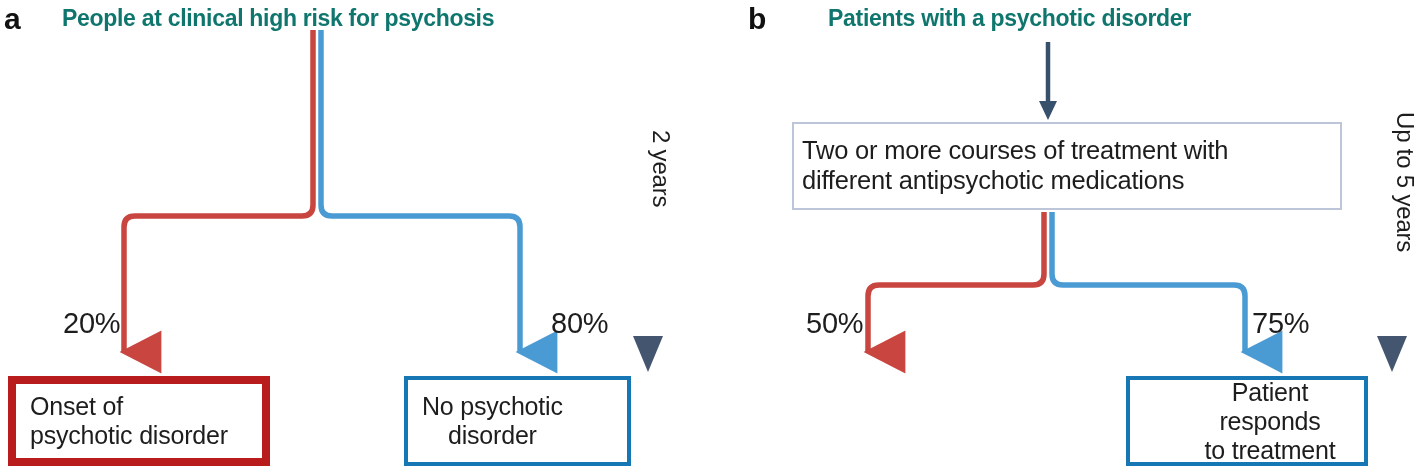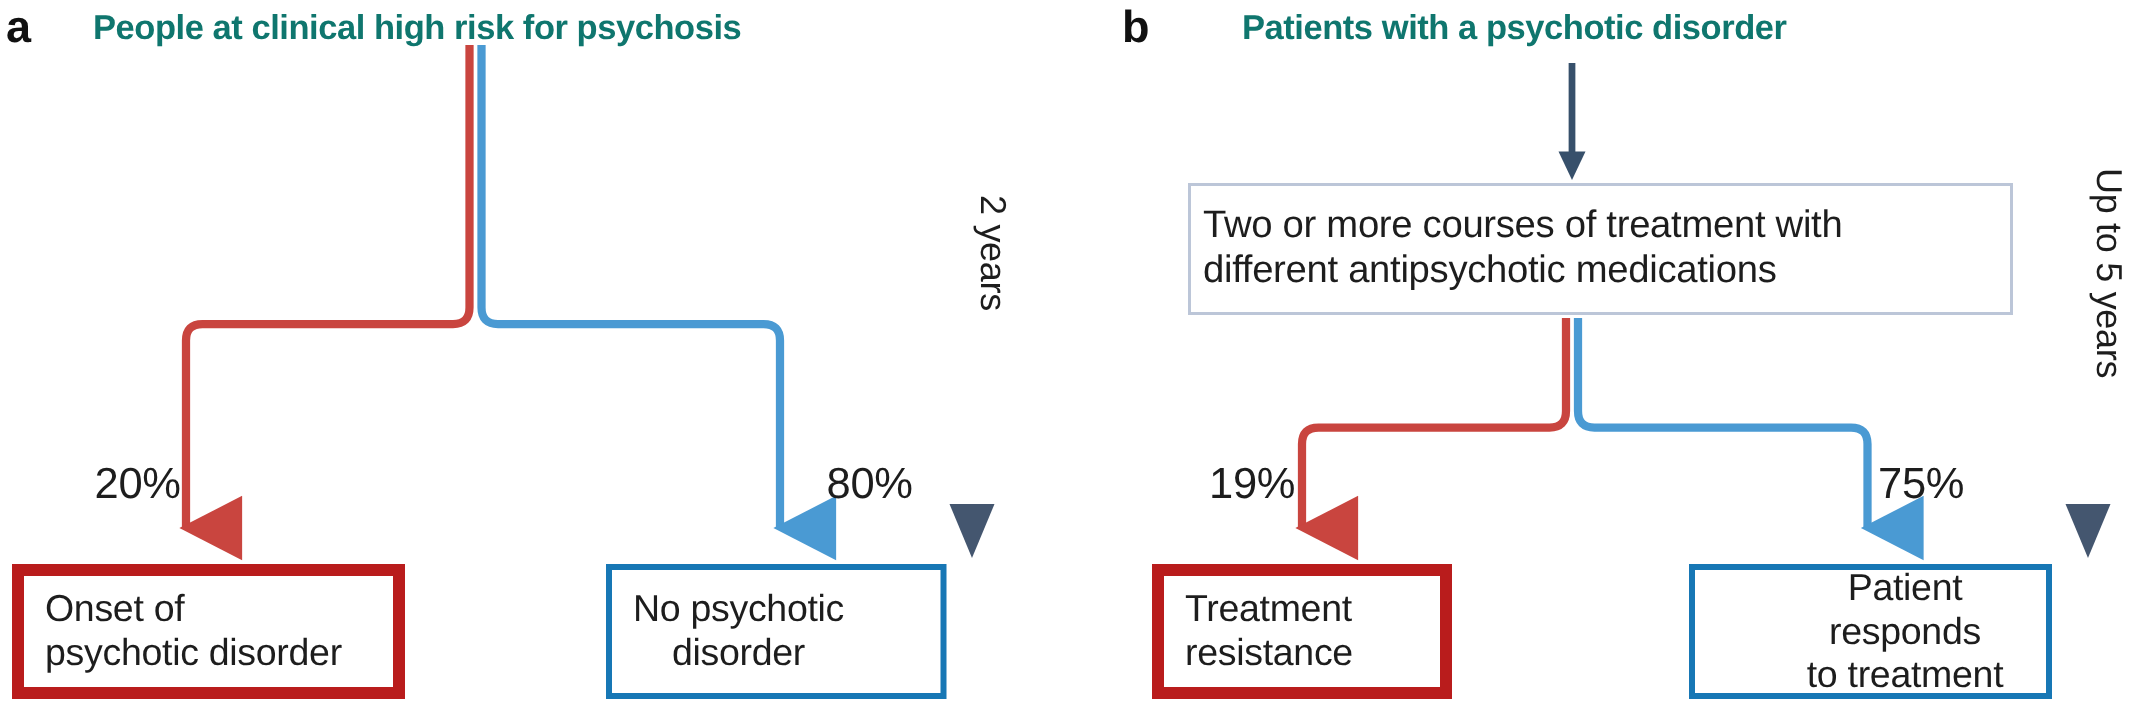--- a/index.html
+++ b/index.html
@@ -159,27 +159,23 @@
   <div class="timeline-label" style="left:673px; top:130px;">2 years</div>
 
   <div class="panel-letter" style="left:748px; top:4px;">b</div>
   <div class="panel-title" style="left:828px; top:7px;">Patients with a psychotic disorder</div>
 
   <div class="node-box box-grey" style="left:792px; top:122px; width:550px; height:88px;">
     <div class="node-text">Two or more courses of treatment with
 different antipsychotic medications</div>
   </div>
 
-  <div class="pct-label" style="left:806px; top:309px;">19%</div>
+  <div class="pct-label" style="left:806px; top:309px;">50%</div>
   <div class="pct-label" style="left:1252px; top:309px;">75%</div>
 
-  <div class="node-box box-red" style="left:768px; top:376px; width:200px; height:90px;">
-    <div class="node-text">Treatment
-resistance</div>
-  </div>
 
   <div class="node-box box-blue" style="left:1126px; top:376px; width:242px; height:90px;padding-left:40px;">
     <div class="node-text">Patient responds
 to treatment</div>
   </div>
 
   <div class="timeline-label" style="left:1417px; top:112px;">Up to 5 years</div>
 
 </div>
 

